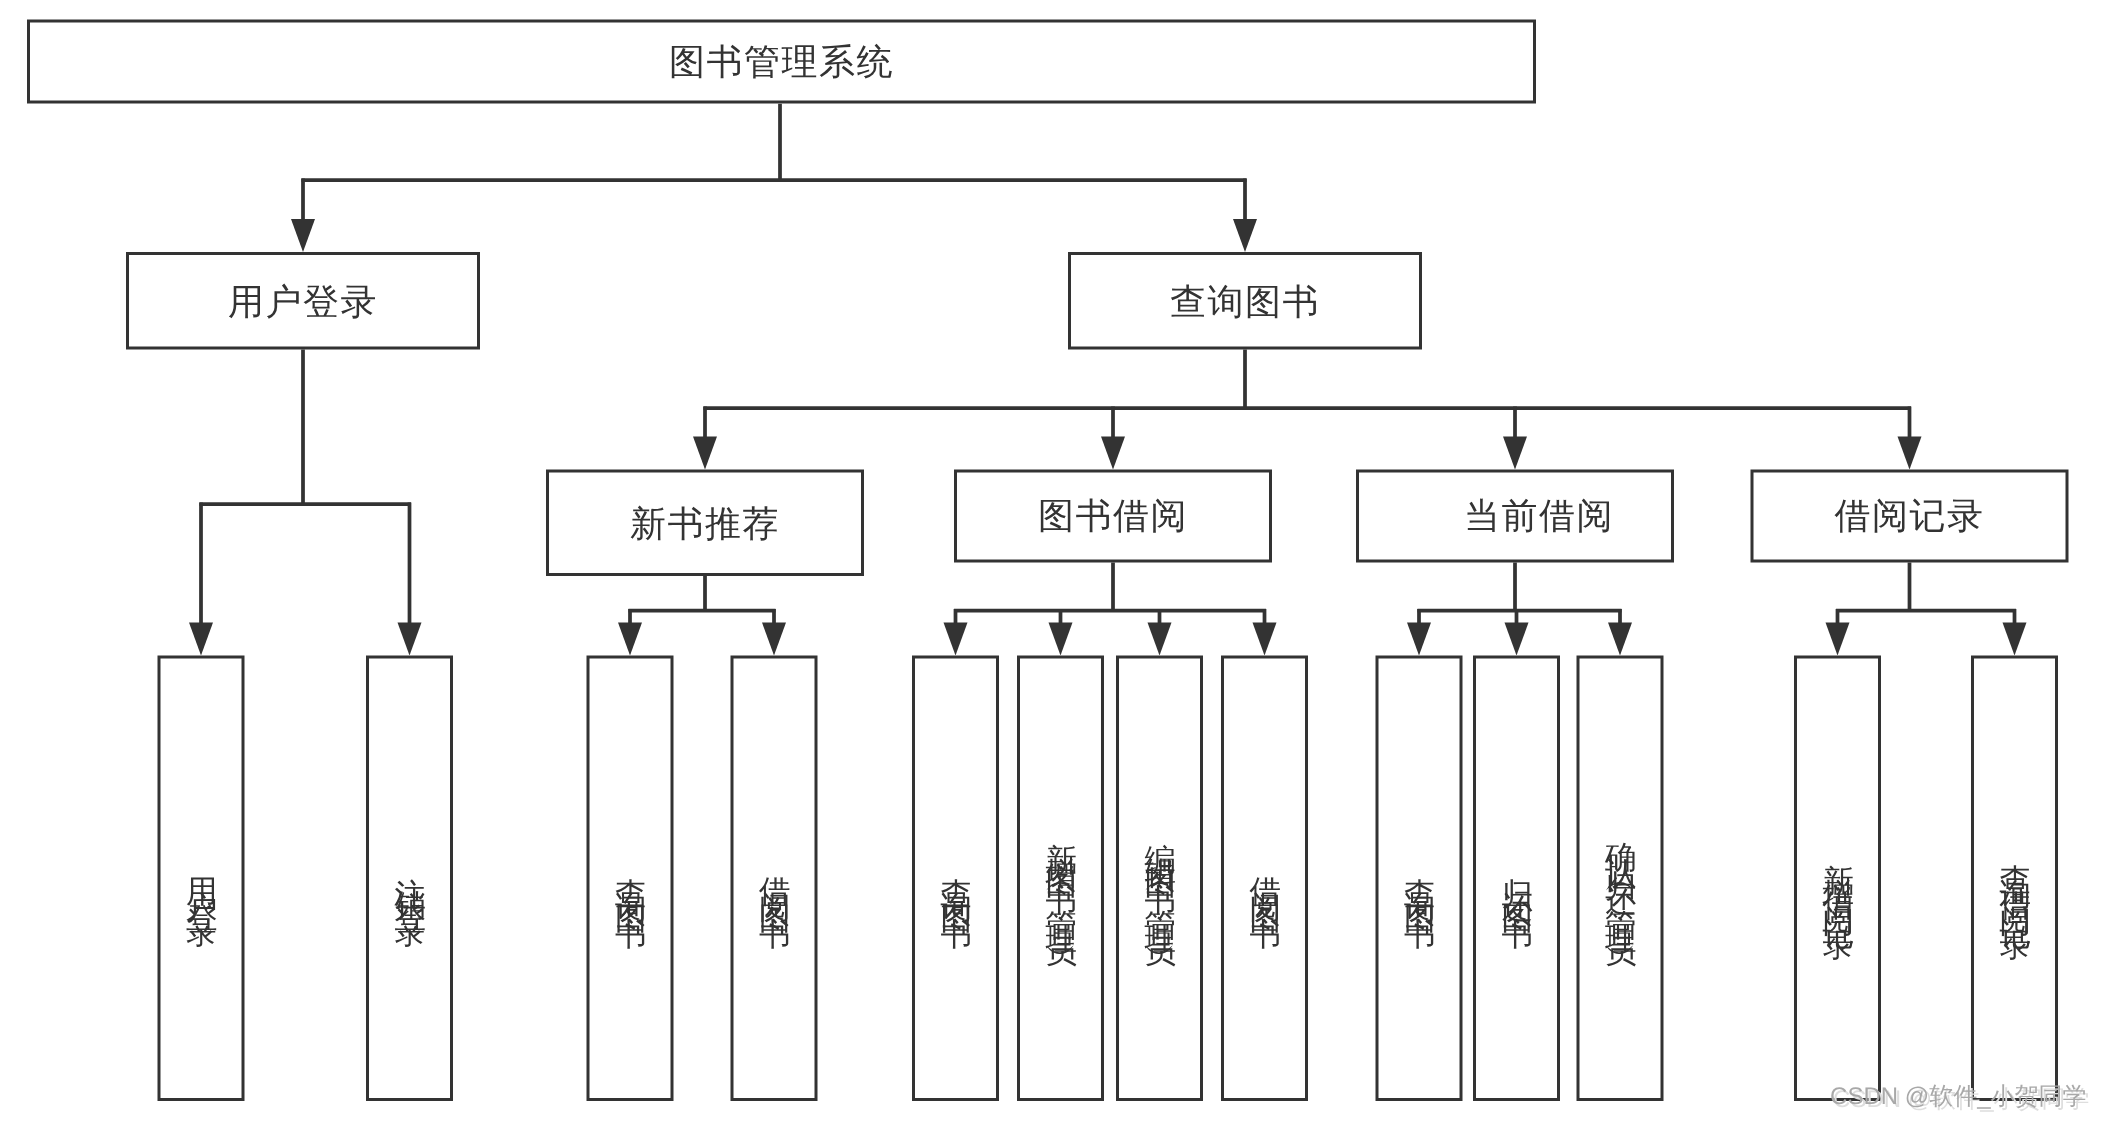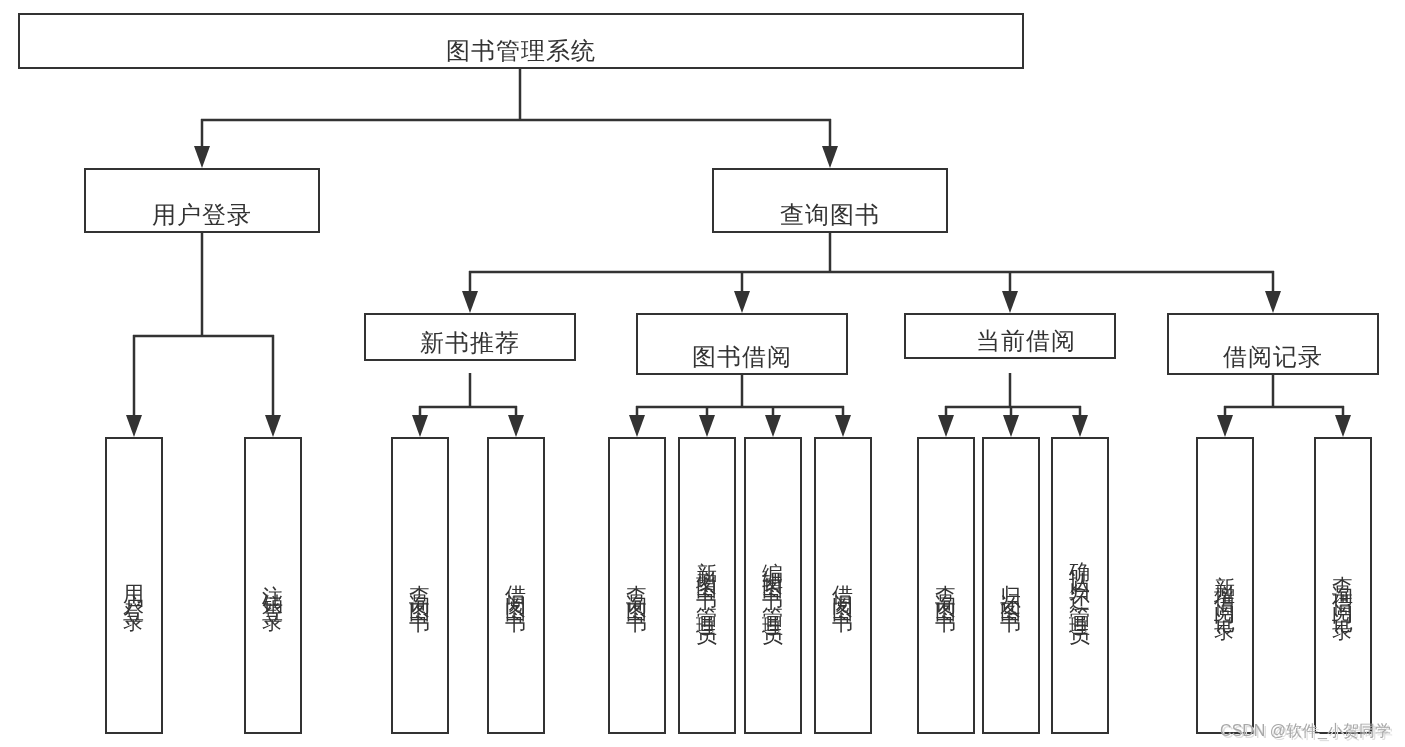--- a/index.html
+++ b/index.html
@@ -14,21 +14,21 @@
   .connectors line{stroke:var(--line,#333);stroke-width:2.5;}
   .connectors polygon{fill:var(--line,#333);}
   .node{
     position:absolute;
     box-sizing:border-box;
     border:2.5px solid var(--line,#333);
     background:#fff;
     display:flex;align-items:center;justify-content:center;
     color:var(--txt,#333);
   }
-  .hnode{font-size:24px;letter-spacing:1px;white-space:nowrap;align-items:flex-end;}
+  .hnode{font-size:24px;letter-spacing:1px;white-space:nowrap;}
   .vnode span{
     writing-mode:vertical-rl;
     font-size:21px;
     letter-spacing:9px;
     line-height:1;
     color:var(--txt,#333);
     white-space:nowrap;
   }
   .watermark{
     position:absolute;
@@ -124,27 +124,27 @@
     <span>图书管理系统</span>
   </div>
 
   <div class="node hnode" style="left:84px;top:168px;width:236px;height:65px;">
     <span>用户登录</span>
   </div>
   <div class="node hnode" style="left:712px;top:168px;width:236px;height:65px;">
     <span>查询图书</span>
   </div>
 
-  <div class="node hnode" style="left:364px;top:313px;width:212px;height:48px;">
+  <div class="node hnode" style="left:364px;top:313px;width:212px;height:71px;">
     <span>新书推荐</span>
   </div>
   <div class="node hnode" style="left:636px;top:313px;width:212px;height:62px;">
     <span>图书借阅</span>
   </div>
-  <div class="node hnode" style="left:904px;top:313px;width:212px;height:46px;padding-left:32px;">
+  <div class="node hnode" style="left:904px;top:313px;width:212px;height:62px;padding-left:32px;">
     <span>当前借阅</span>
   </div>
   <div class="node hnode" style="left:1167px;top:313px;width:212px;height:62px;">
     <span>借阅记录</span>
   </div>
 
   <div class="node vnode" style="left:105px;top:437px;width:58px;height:297px;">
     <span>用户登录</span>
   </div>
   <div class="node vnode" style="left:244px;top:437px;width:58px;height:297px;">

